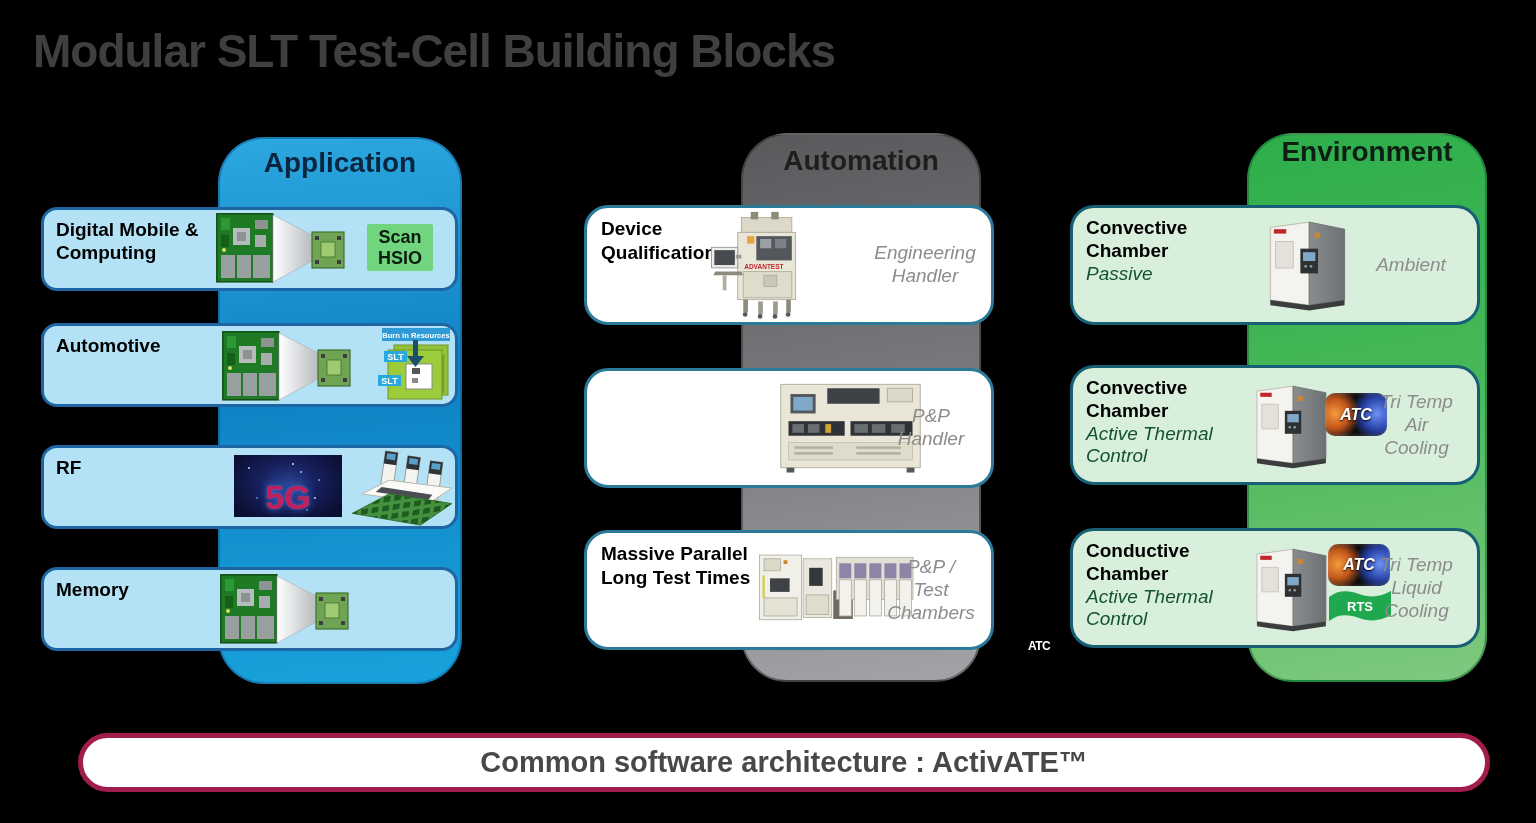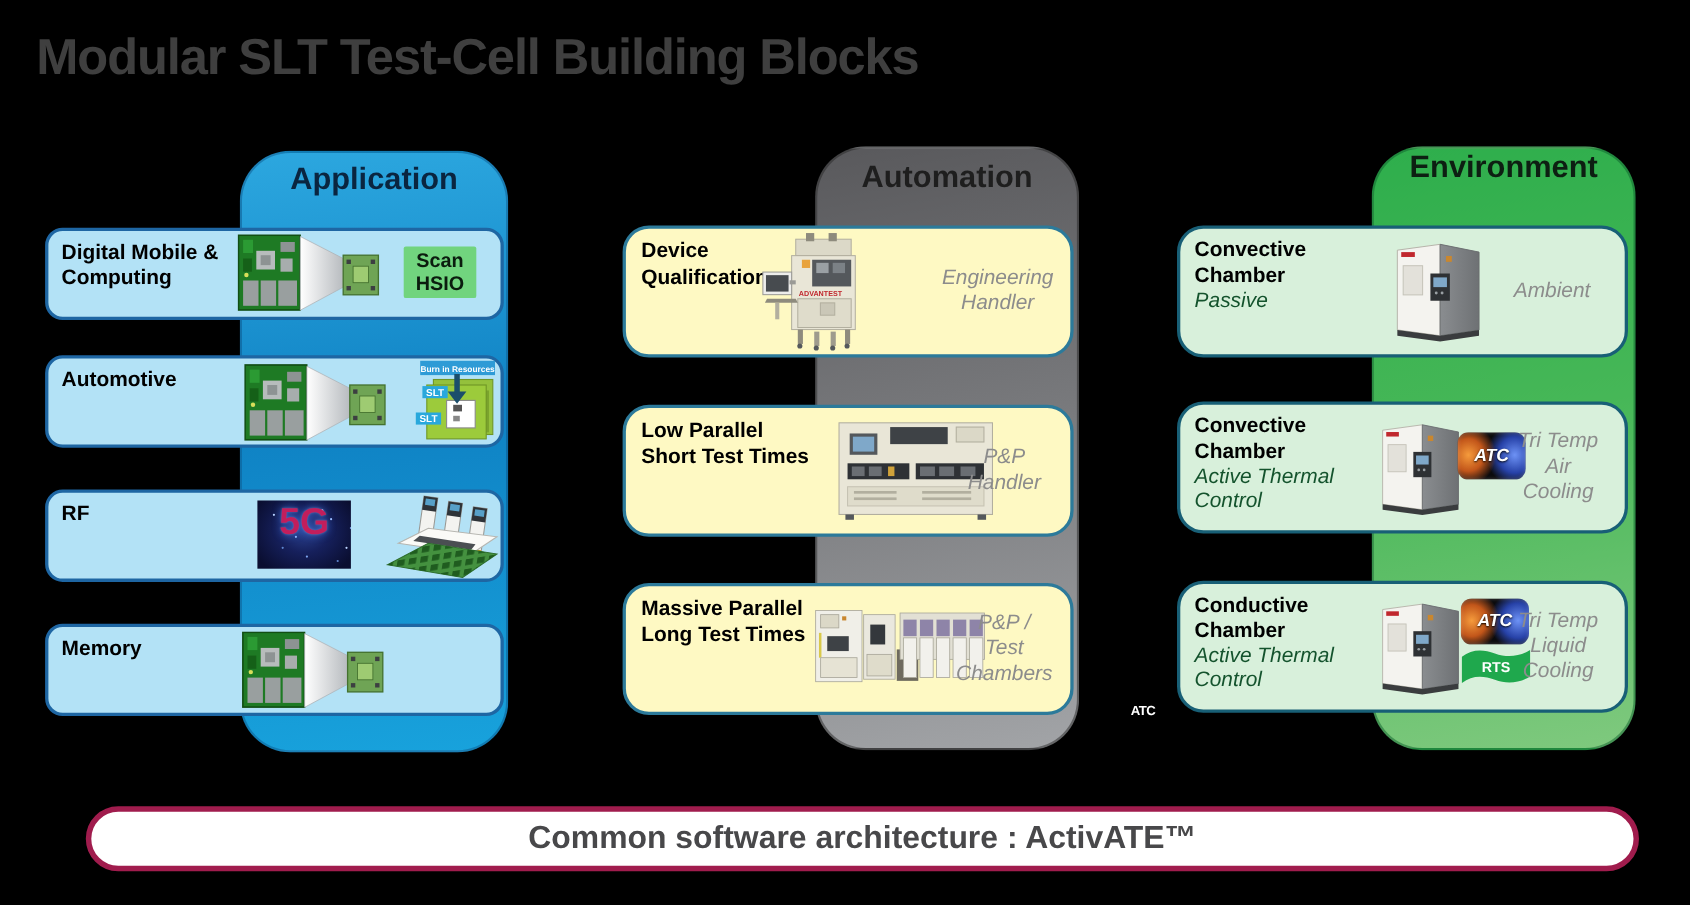--- a/index.html
+++ b/index.html
@@ -24,42 +24,42 @@
            border:2px solid rgba(15,95,45,.5)}
   .col-header{text-align:center;font-weight:bold;font-size:28px}
   .col-app .col-header{padding-top:8px;color:#0a2540}
   .col-auto .col-header{padding-top:10px;color:#1e1e1e}
   .col-env .col-header{padding-top:1px;color:#0d1f12}
 
   
   .card{position:absolute;box-sizing:border-box}
   .app-card{left:41px;width:417px;height:84px;background:#b3e2f6;
             border:3px solid #1e66a3;border-radius:16px}
-  .auto-card{left:566px;width:410px;height:120px;background:#fef9c3;
+  .auto-card{left:584px;width:410px;height:120px;background:#ffffff;
              border:3px solid #2c7a9a;border-radius:24px}
   .env-card{left:1070px;width:410px;height:120px;background:#d8f0db;
             border:3px solid #185f76;border-radius:24px}
 
   .app-title{position:absolute;left:12px;top:9px;font-size:19px;font-weight:bold;
              color:#000;line-height:1.2}
   .auto-title{position:absolute;left:14px;top:9px;font-size:19px;font-weight:bold;
               color:#000;line-height:1.25}
   .note{position:absolute;right:10px;top:50%;transform:translateY(-50%);width:112px;
         text-align:center;font-style:italic;font-size:19px;color:#8c8c8c;line-height:1.2}
   .env-text{position:absolute;left:13px;top:9px;line-height:1.2}
   .env-title{font-size:19px;font-weight:bold;color:#000}
   .env-sub{font-size:19px;font-style:italic;color:#14532d}
 
   
   .scan-badge{position:absolute;left:323px;top:14px;width:66px;height:47px;background:#71d47e;
               border-radius:2px;display:flex;align-items:center;justify-content:center;
               text-align:center;font-weight:bold;font-size:18px;line-height:1.15;color:#0b1c0e}
-  .fiveg{position:absolute;left:190px;top:7px;width:85px;height:62px;
+  .fiveg{position:absolute;left:190px;top:7px;width:108px;height:62px;
          background:radial-gradient(60% 70% at 50% 45%,#2a418f 0%,#16205c 45%,#0a0e30 100%);
-         display:flex;align-items:flex-start;justify-content:center;overflow:hidden}
+         display:flex;align-items:flex-end;justify-content:center;overflow:hidden}
   .fiveg i{position:absolute;left:14px;top:12px;width:2px;height:2px;background:#bcd4ff;border-radius:50%;
      box-shadow:52px 4px 0 #9fc0ff,30px 38px 0 #7fa6f0,66px 30px 0 #bcd4ff,8px 30px 0 #5f86d0,
      44px -4px 0 #cfe0ff,70px 12px 0 #7fa6f0,20px 20px 0 #9fc0ff,58px 42px 0 #5f86d0}
   .fiveg span{position:relative;font-size:34px;font-weight:bold;color:#c21e5c;
               text-shadow:0 0 8px #3f6fd8,0 0 2px rgba(255,255,255,.4)}
   .atc-badge{position:absolute;width:62px;height:43px;border-radius:10px;
      background:radial-gradient(58% 90% at 16% 48%,#f59b3c 0%,#c2561a 38%,rgba(10,8,6,0) 70%),
                 radial-gradient(58% 90% at 84% 48%,#6d92f5 0%,#2742a8 42%,rgba(6,8,14,0) 72%),
                 #0b0b0d;
      display:flex;align-items:center;justify-content:center;
@@ -292,22 +292,20 @@
     <circle cx="38" cy="112" r="2.5" fill="#54585c"></circle>
       <circle cx="84" cy="112" r="2.5" fill="#54585c"></circle>
     <circle cx="54" cy="114" r="2.5" fill="#54585c"></circle>
       <circle cx="70" cy="114" r="2.5" fill="#54585c"></circle>
   </svg>
   <div class="note pre">Engineering
 Handler</div>
 </div>
 
 <div class="card auto-card" style="top:368px">
-  <div class="auto-title pre">Low Parallel
-Short Test Times</div>
   <svg class="abs" style="left:186px;top:6px" width="155" height="100">
       <use href="#sym-handler-pnp"></use>
     </svg>
   <div class="note pre" style="width:100px">P&amp;P
 Handler</div>
 </div>
 
 <div class="card auto-card" style="top:530px">
   <div class="auto-title pre">Massive Parallel
 Long Test Times</div>

